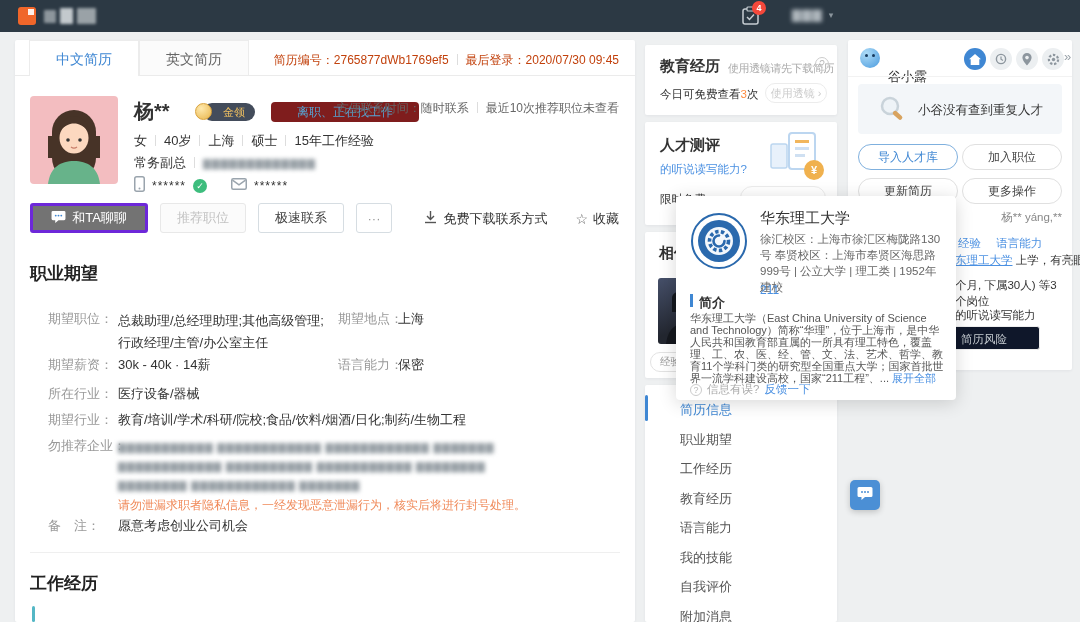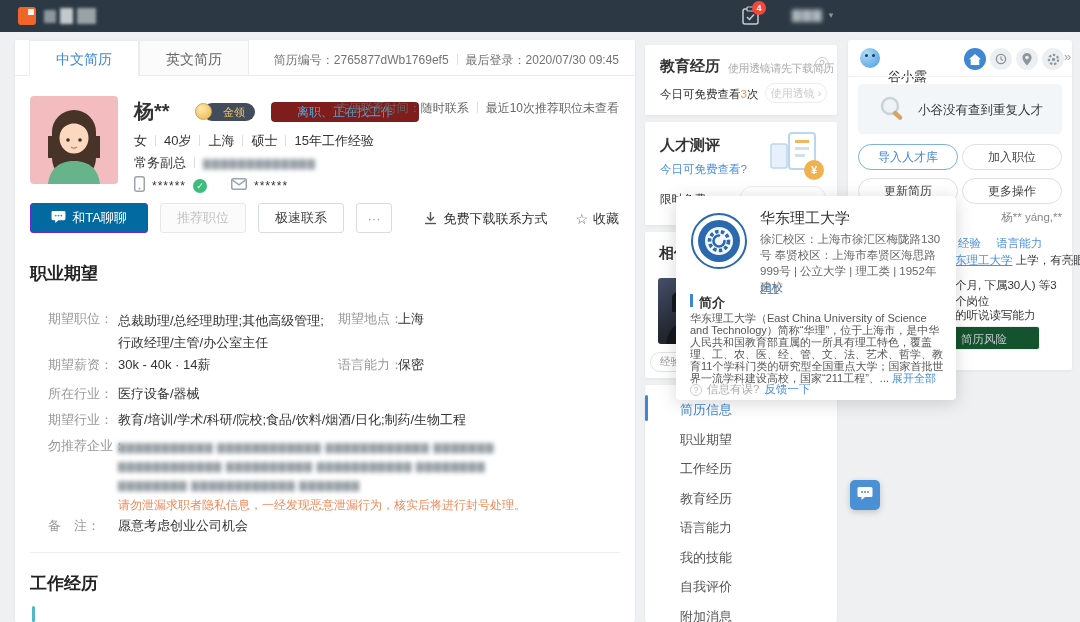--- a/index.html
+++ b/index.html
@@ -15,28 +15,28 @@
   #logo-mark{position:absolute;left:18px;top:7px;width:18px;height:18px;background:#f0662a;border-radius:3px}
   #logo-mark::after{content:"";position:absolute;right:2px;top:2px;width:6px;height:6px;background:#fff;opacity:.9}
   .logo-blur{position:absolute;filter:blur(1.5px);border-radius:1px}
   #notif-badge{position:absolute;left:752px;top:1px;min-width:14px;height:14px;border-radius:8px;background:#f5483b;color:#fff;font-size:9px;line-height:14px;text-align:center;font-weight:bold;padding:0 2px}
   
   #resume-card{left:15px;top:40px;width:620px;height:582px}
   .tab{position:absolute;top:0;height:36px;width:110px;text-align:center;line-height:36px;font-size:14px}
   .tab.active{left:14px;background:#fff;color:#3f87d3;border:1px solid #ececec;border-bottom:none;z-index:2}
   .tab.inactive{left:124px;background:#fbfbfb;color:#666;border:1px solid #ececec;border-bottom:none}
   #tabbar-line{position:absolute;left:0;top:35px;width:620px;height:1px;background:#ebebeb}
-  .meta-line{position:absolute;top:12px;right:16px;font-size:12px;color:#737373}
+  .meta-line{position:absolute;top:12px;right:16px;font-size:12px;color:#c2410c}
   .lbl{color:#999;font-size:13px;position:absolute}
   .val{color:#333;font-size:13px;position:absolute;font-weight:500}
   .pill-status{position:absolute;background:#7f1d1d;color:#56a4d3;font-size:12px;border-radius:4px;padding:3px 26px;line-height:14px}
   .badge-gold{position:absolute;height:18px;background:#434c5b;border-radius:9px;color:#f0c060;font-size:11px;line-height:18px;padding:0 10px 0 20px}
   .badge-coin{position:absolute;width:17px;height:17px;border-radius:50%;background:radial-gradient(circle at 35% 30%,#ffe9ad,#e8b54c);border:1px solid #d9a23c;z-index:2}
   .btn{position:absolute;height:30px;border-radius:3px;font-size:13px;display:flex;align-items:center;justify-content:center;gap:6px;cursor:pointer}
-  .btn-primary{background:#0369a1;color:#fff;border:1px solid #6d28d9}
+  .btn-primary{background:#737373;color:#fff;border:3px solid #6d28d9}
   .btn-disabled{background:#fbfbfb;color:#c3c3c3;border:1px solid #e8e8e8}
   .btn-outline{background:#fff;color:#444;border:1px solid #d6dde2}
   .sec-title{position:absolute;font-size:17px;font-weight:bold;color:#222}
   .warn{position:absolute;font-size:12px;color:#f08a5a}
   .divider-h{position:absolute;height:1px;background:#efefef}
   .tl-bar{position:absolute;width:3px;background:#54b7c5;border-radius:2px}
   
   .mid-title{position:absolute;font-size:15px;font-weight:bold;color:#333}
   .pill-small{position:absolute;border:1px solid #ececec;border-radius:11px;background:#fff;color:#ccc;font-size:11px;display:flex;align-items:center;justify-content:center}
   .q-icon{position:absolute;width:14px;height:14px;border:1px solid #ccc;border-radius:50%;color:#bbb;font-size:10px;line-height:13px;text-align:center}
@@ -138,21 +138,21 @@
           <circle cx="5" cy="6" r="1" fill="#3f87d3"></circle>
           <circle cx="8" cy="6" r="1" fill="#3f87d3"></circle>
           <circle cx="11" cy="6" r="1" fill="#3f87d3"></circle>
         </svg></span>
     <span>和TA聊聊</span>
   </div>
   <div class="btn btn-disabled" style="left:145px;top:163px;width:86px">推荐职位</div>
   <div class="btn btn-outline" style="left:243px;top:163px;width:86px">极速联系</div>
   <div class="btn btn-outline" style="left:341px;top:163px;width:36px;color:#999">···</div>
   <div class="abs" style="top:170px;right:16px;display:flex;gap:28px;font-size:13px;color:#333">
-    <span style="display:flex;align-items:flex-end;gap:6px;cursor:pointer">
+    <span style="display:flex;align-items:flex-start;gap:6px;cursor:pointer">
       <span><svg width="13" height="14">
             <path d="M6.5 1v8M3 6l3.5 3.5L10 6" stroke="#555" stroke-width="1.4" fill="none"></path>
             <path d="M1 12.5h11" stroke="#555" stroke-width="1.4"></path>
           </svg></span>
       <span>免费下载联系方式</span>
     </span>
     <span style="display:flex;align-items:center;gap:5px;cursor:pointer">
       <span style="font-size:14px;color:#666">☆</span>
       <span>收藏</span>
     </span>
@@ -197,21 +197,21 @@
   <div class="abs" style="left:83px;top:16px;font-size:11px;color:#aaa;letter-spacing:-.4px;white-space:nowrap">使用透镜请先下载简历</div>
   <div class="q-icon" style="left:170px;top:12px">?</div>
   <div class="abs" style="left:15px;top:42px;font-size:11.5px;color:#333;white-space:nowrap">
     <span>今日可免费查看</span><span style="color:#ff8c40">3</span><span>次</span>
   </div>
   <div class="pill-small" style="left:120px;top:38px;width:62px;height:20px">使用透镜 ›</div>
 </div>
 
 <div class="card" style="left:645px;top:122px;width:192px;height:103px">
   <div class="mid-title" style="left:15px;top:14px">人才测评</div>
-  <a class="link abs" style="left:15px;top:40px;font-size:11.5px">今日可免费查看?</a>
+  <a class="link abs" style="left:15px;top:40px;font-size:11.5px">的听说读写能力?</a>
   <div class="abs" style="left:122px;top:8px">
     <svg width="62" height="52">
       <rect x="4" y="14" width="16" height="24" rx="2" fill="#e8f1fb" stroke="#bcd6f0" stroke-width="1.5"></rect>
       <rect x="22" y="3" width="26" height="36" rx="3" fill="#fff" stroke="#bcd6f0" stroke-width="2"></rect>
       <rect x="28" y="10" width="14" height="3" fill="#f2b65c"></rect>
       <rect x="28" y="17" width="14" height="3" fill="#cfe0f2"></rect>
       <rect x="28" y="24" width="10" height="3" fill="#cfe0f2"></rect>
       <circle cx="47" cy="40" r="10" fill="#f0b14e"></circle>
       <text x="47" y="44" text-anchor="middle" font-size="11" fill="#fff" font-weight="bold">¥</text>
     </svg>
@@ -294,21 +294,21 @@
   <div class="frag" style="top:170px;right:10px;color:#888">杨** yáng,**</div>
   <div class="frag" style="left:110px;top:196px">
     <a class="link">经验</a>
     <a class="link" style="margin-left:12px">语言能力</a>
   </div>
   <div class="frag" style="left:107px;top:213px">
     <a class="link" style="text-decoration:underline">东理工大学</a><span> 上学，有亮眼</span>
   </div>
   <div class="frag" style="left:107px;top:237px;width:112px;white-space:normal;line-height:16px">个月, 下属30人) 等3个岗位</div>
   <div class="frag" style="left:107px;top:268px">的听说读写能力</div>
-  <div class="abs" style="left:104px;top:286px;width:88px;height:24px;background:#14532d;border:1px solid #eee;border-radius:3px">
+  <div class="abs" style="left:104px;top:286px;width:88px;height:24px;background:#0f172a;border:1px solid #eee;border-radius:3px">
     <span style="position:absolute;left:8px;top:5px;font-size:11.5px;color:#c6ccd1">简历风险</span>
   </div>
 </div>
 
 <div id="popup" class="card">
   <div class="abs" style="left:14px;top:16px">
     <svg width="58" height="58" viewBox="0 0 58 58">
       <circle cx="29" cy="29" r="27" fill="#fff" stroke="#2a69ad" stroke-width="2"></circle>
       <circle cx="29" cy="29" r="21" fill="#2a69ad"></circle>
       <circle cx="29" cy="29" r="14" fill="#f2f7fc"></circle>

